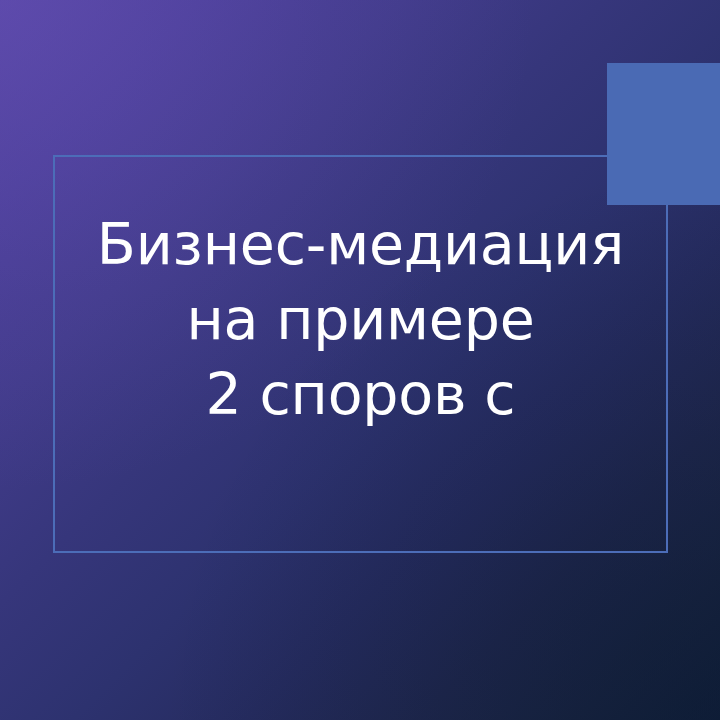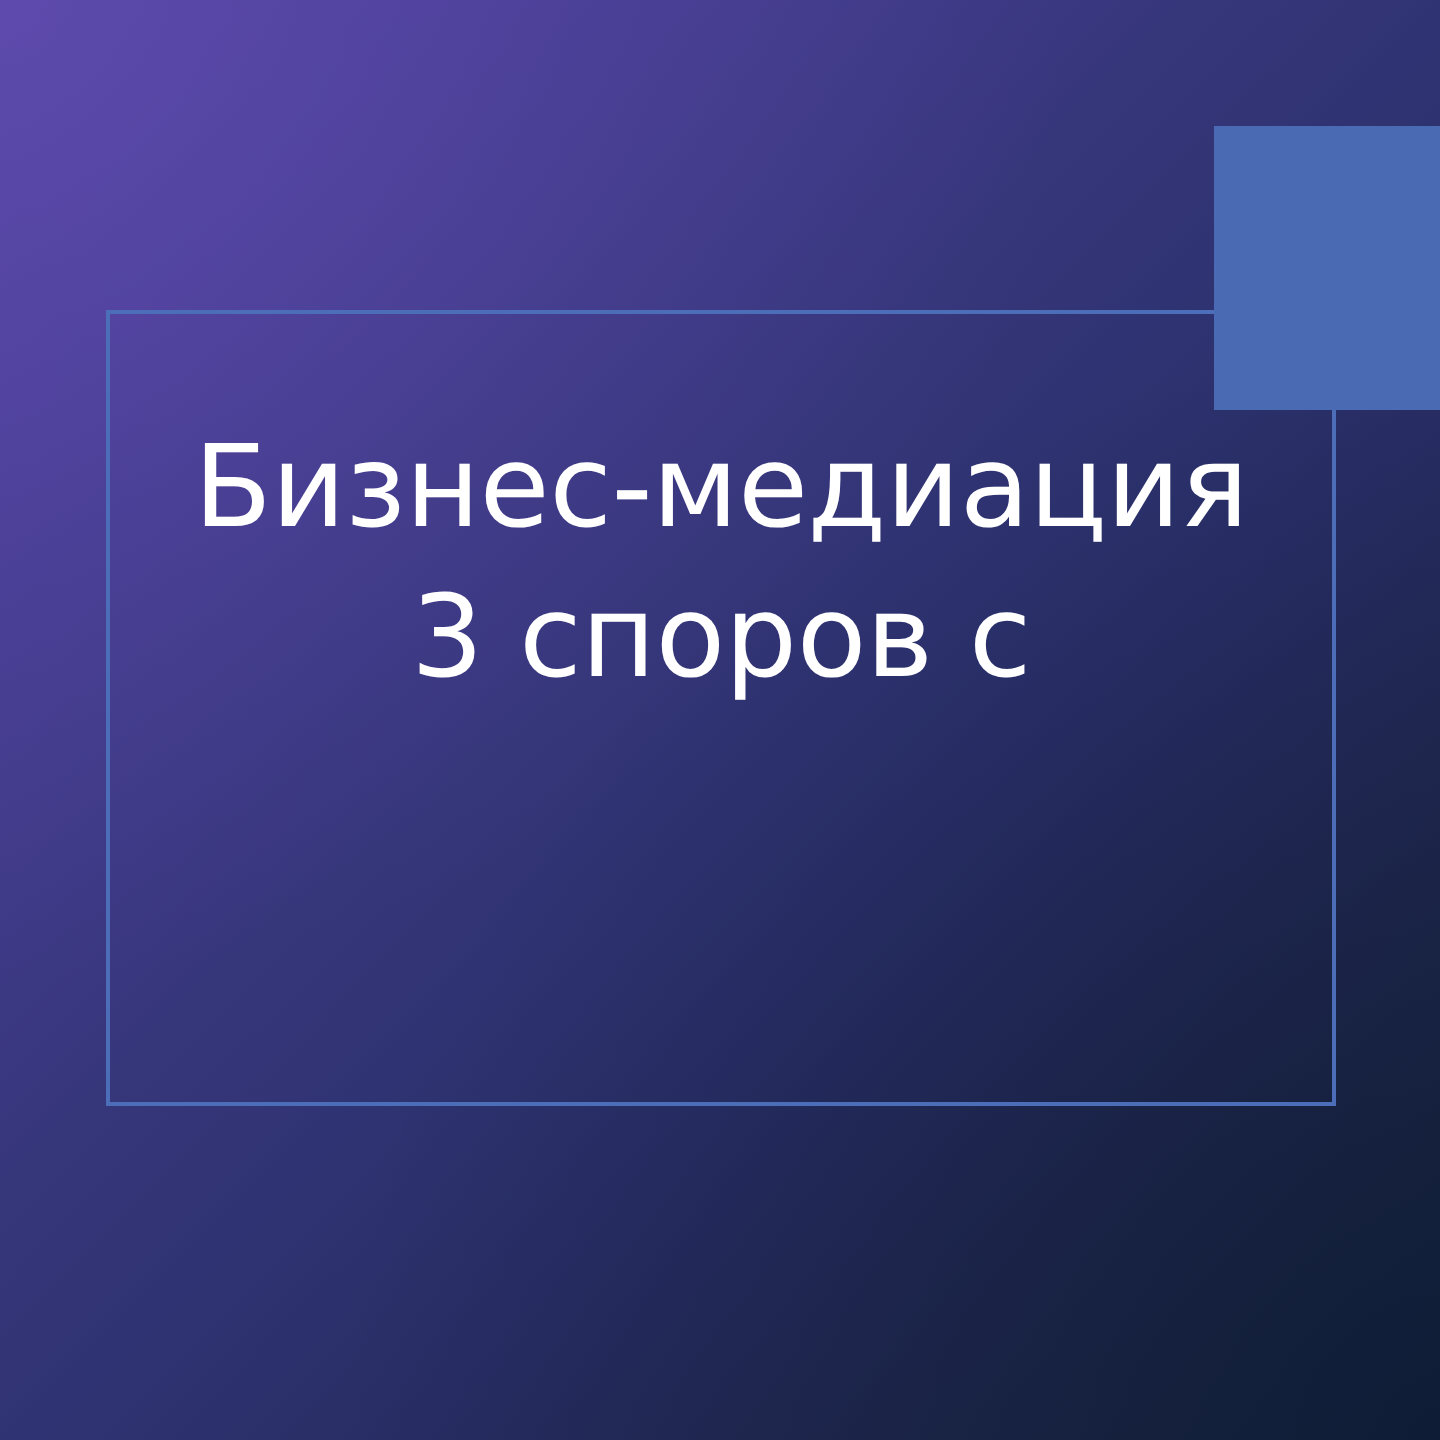--- a/index.html
+++ b/index.html
@@ -95,16 +95,17 @@
 <body>
 
 <div id="slide">
 
   <div class="accent-square"></div>
 
   <div class="title-frame"></div>
 
   <div class="title-block">
     <div class="title-line">Бизнес-медиация</div>
-    <div class="title-line">3 споров с</div>
+    <div class="title-line">на примере</div>
+    <div class="title-line">2 споров с</div>
   </div>
 
 </div>
 
 </body></html>

